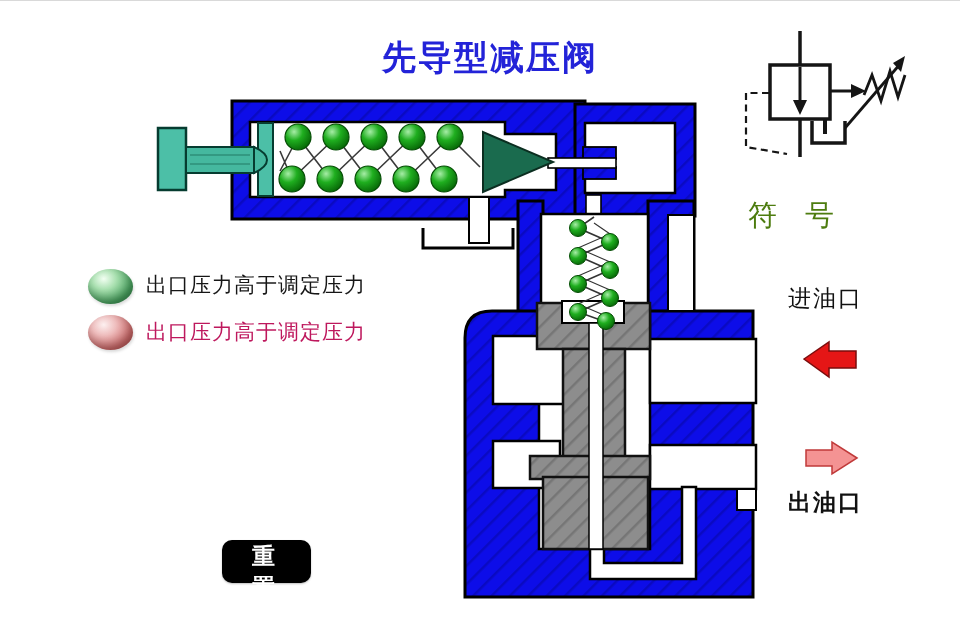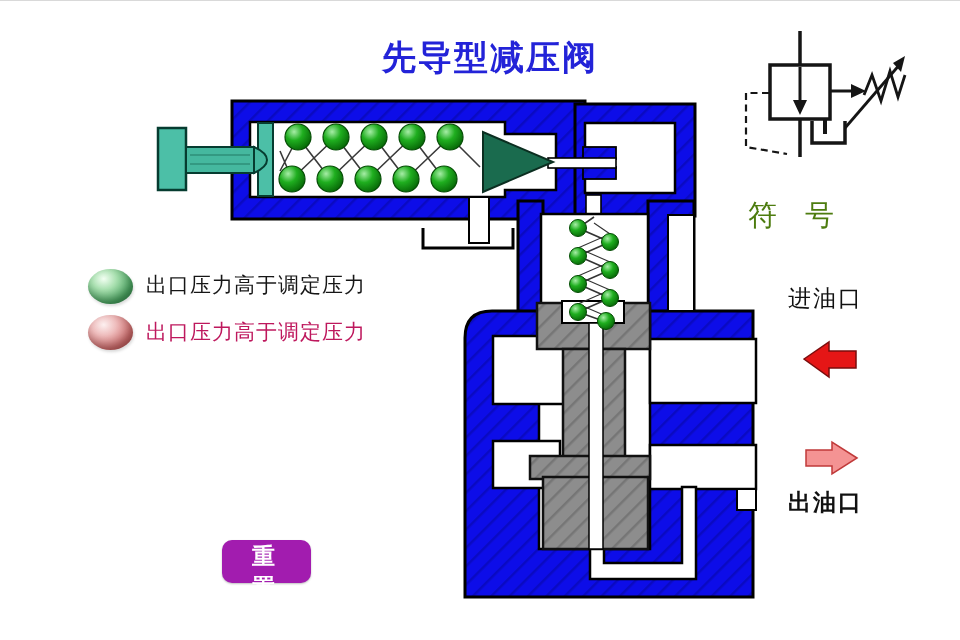--- a/index.html
+++ b/index.html
@@ -165,14 +165,14 @@
   <div class="abs legend-label legend-green" style="color: rgb(22, 22, 22);">出口压力高于调定压力</div>
 
   <div class="abs legend-ball ball-red"></div>
   <div class="abs legend-label legend-red" style="color: #be185d;">出口压力高于调定压力</div>
 
   <div class="abs symbol-caption">符 号</div>
 
   <div class="abs port-label inlet-label">进油口</div>
   <div class="abs port-label outlet-label">出油口</div>
 
-  <button class="abs reset-btn" style="background: #a21caf;">重 置</button>
+  <button class="abs reset-btn" style="background: #000000;">重 置</button>
 </div>
 
 </body></html>

